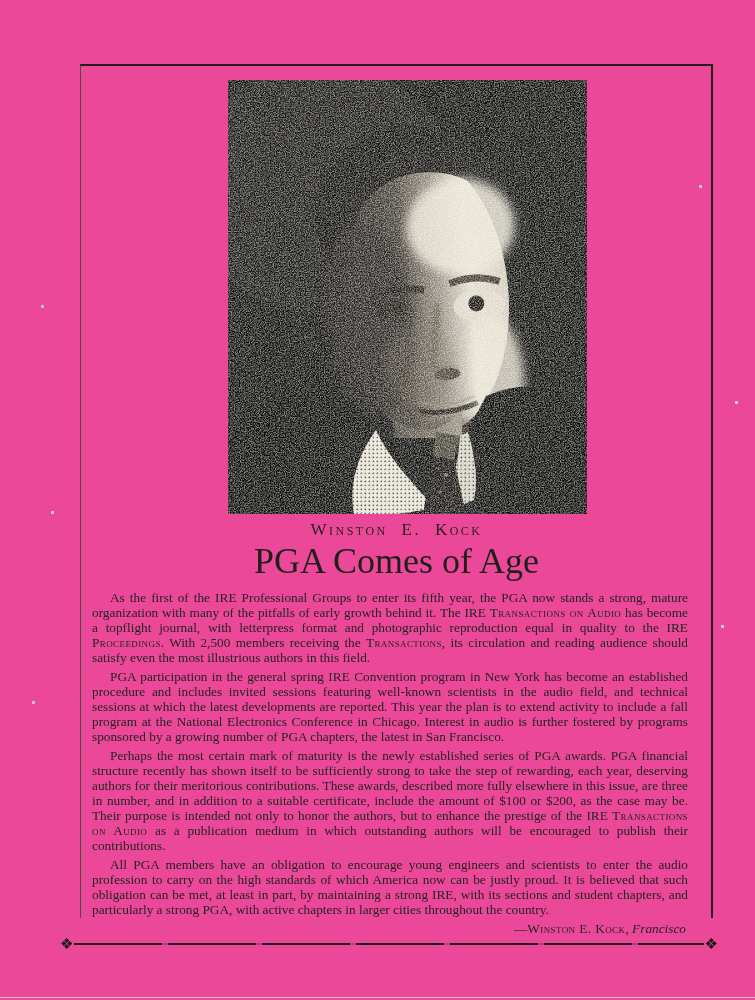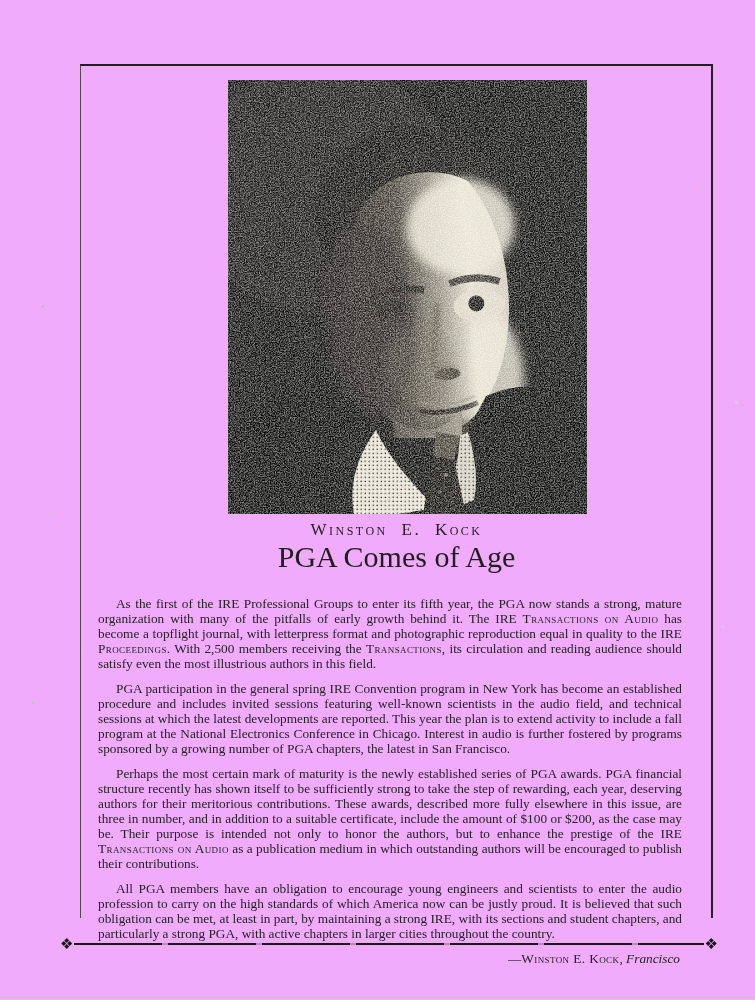--- a/index.html
+++ b/index.html
@@ -3,43 +3,43 @@
 <meta charset="utf-8">
 <style>
   html,body{margin:0;padding:0;}
   body{
     width:755px;height:1000px;
     background:#fcfbf8;
     font-family:"Liberation Serif", serif;
     color:#1d1c1a;
     overflow:hidden;
   }
-  .page{position:relative;width:755px;height:1000px;background:#f0abfc;}
+  .page{position:relative;width:755px;height:1000px;background:#ec4899;}
   .frame{
     position:absolute;left:80px;top:64px;width:633px;height:854px;
     box-sizing:border-box;
     border-top:2px solid #21201d;
     border-left:1px solid #4e4c47;
     border-right:2px solid #21201d;
   }
   .portrait{position:absolute;left:228px;top:80px;width:359px;height:434px;display:block;}
   .caption{
     position:absolute;left:80px;top:520px;width:633px;
     text-align:center;font-size:17px;font-variant:small-caps;
     letter-spacing:2.5px;word-spacing:7px;color:#23221f;
   }
   .title{
     position:absolute;left:80px;top:540px;width:633px;margin:0;
-    text-align:center;font-size:30px;font-weight:normal;color:#201f1c;
+    text-align:center;font-size:36px;font-weight:normal;color:#201f1c;
   }
   .body-text{
     position:absolute;left:88px;top:586px;width:604px;
     font-size:13.3px;line-height:15px;text-align:justify;color:#242320;
   }
-  .body-text p{margin:10px;text-indent:18px;}
+  .body-text p{margin:4px;text-indent:18px;}
   .sc{font-variant:small-caps;letter-spacing:0.4px;}
   .it{font-style:italic;}
   .signature{text-align:right;text-indent:0;padding-right:2px;}
   .footer-rule{
     position:absolute;left:60px;top:934px;width:658px;height:20px;
     display:flex;align-items:center;gap:1px;
   }
   .orn{font-size:15px;line-height:1;color:#161513;flex:0 0 auto;}
   .rule-line{
     flex:1 1 auto;height:1.5px;

